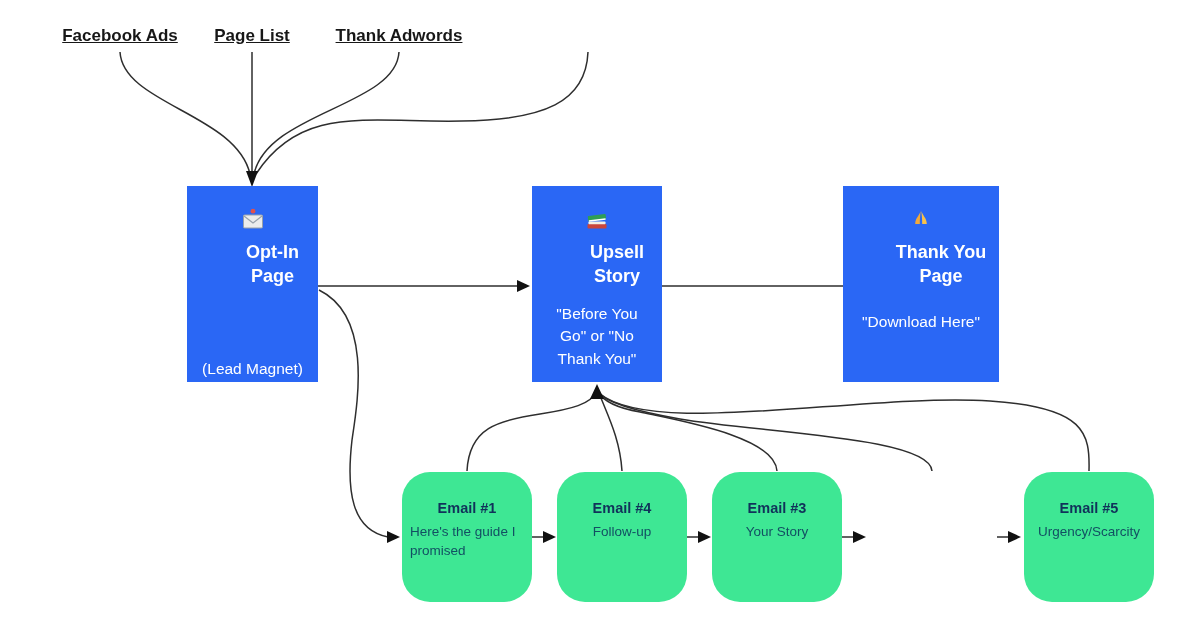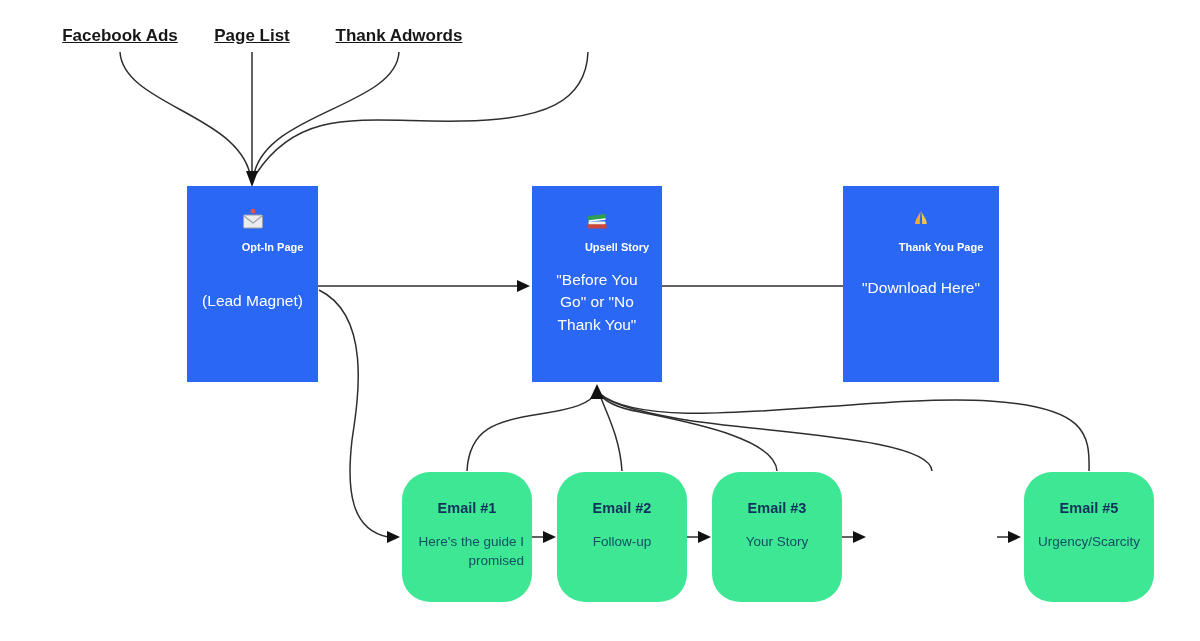--- a/index.html
+++ b/index.html
@@ -13,32 +13,32 @@
   }
   .connector-layer{position:absolute;left:0;top:0;width:1200px;height:641px;pointer-events:none;}
   .connector-layer path.line{fill:none;stroke:#2e2e2e;stroke-width:1.5;}
   .connector-layer polygon.head{fill:#111111;stroke:none;}
   .page-box{
     position:absolute;top:186px;height:196px;background:#2a67f5;color:#ffffff;
     display:flex;flex-direction:column;align-items:center;text-align:center;
     box-sizing:border-box;padding:0 10px;
   }
   .page-box .icon{height:24px;margin-top:22px;display:flex;align-items:flex-end;justify-content:center;}
-  .page-title{font-size:11px;font-weight:700;margin-top:8px;line-height:1.35;margin-left:40px;}
+  .page-title{font-size:18px;font-weight:700;margin-top:8px;line-height:1.35;margin-left:40px;}
   .page-subtitle{font-size:15.5px;line-height:1.45;}
-  .page--optin .page-subtitle{margin-top:35px;}
+  .page--optin .page-subtitle{margin-top:69px;}
   .page--upsell .page-subtitle{margin-top:14px;}
   .page--thankyou .page-subtitle{margin-top:22px;}
   .email-box{
     position:absolute;top:472px;width:130px;height:130px;background:#3ee794;
-    border-radius:28px;display:flex;flex-direction:column;align-items:center;text-align:right;
+    border-radius:28px;display:flex;flex-direction:column;align-items:center;text-align:left;
     box-sizing:border-box;padding:0 8px;
   }
   .email-title{font-size:14.5px;font-weight:700;color:#11325a;margin-top:28px;}
-  .email-subtitle{font-size:13.5px;color:#134f63;margin-top:17px;line-height:1.4;}
+  .email-subtitle{font-size:13.5px;color:#134f63;margin-top:7px;line-height:1.4;}
 </style>
 </head>
 <body>
 
 <div class="canvas">
 
   <div class="traffic-label" style="left:120px">Facebook Ads</div>
   <div class="traffic-label" style="left:252px">Page List</div>
   <div class="traffic-label" style="left:399px">Thank Adwords</div>
 
@@ -112,21 +112,21 @@
     </span>
     <div class="page-title">Thank You Page</div>
     <div class="page-subtitle">"Download Here"</div>
   </div>
 
   <div class="email-box" style="left:402px">
     <div class="email-title">Email #1</div>
     <div class="email-subtitle">Here's the guide I promised</div>
   </div>
   <div class="email-box" style="left:557px">
-    <div class="email-title">Email #2</div>
+    <div class="email-title">Email #4</div>
     <div class="email-subtitle">Follow-up</div>
   </div>
   <div class="email-box" style="left:712px">
     <div class="email-title">Email #3</div>
     <div class="email-subtitle">Your Story</div>
   </div>
   <div class="email-box" style="left:1024px">
     <div class="email-title">Email #5</div>
     <div class="email-subtitle">Urgency/Scarcity</div>
   </div>

